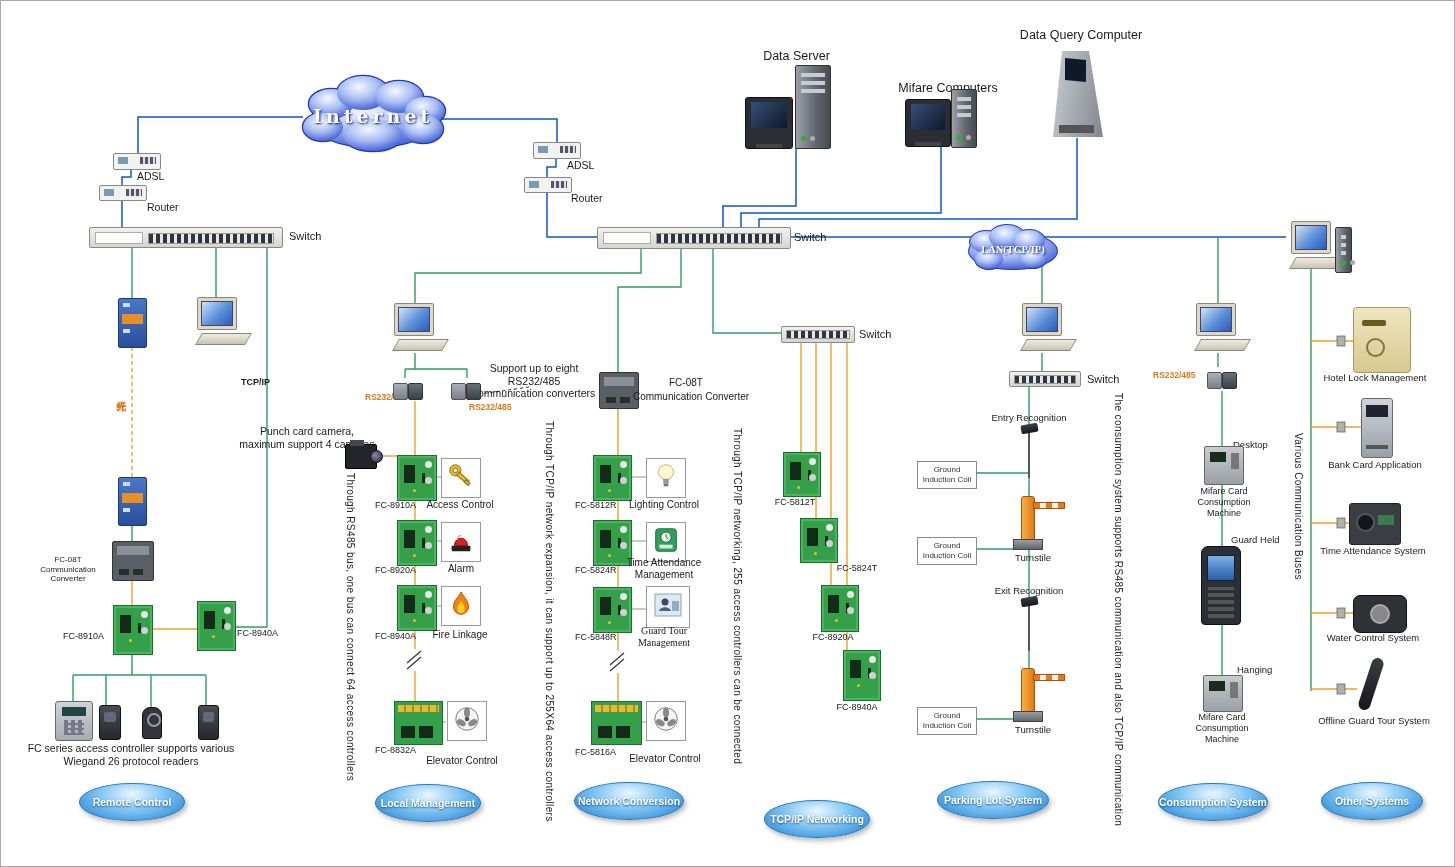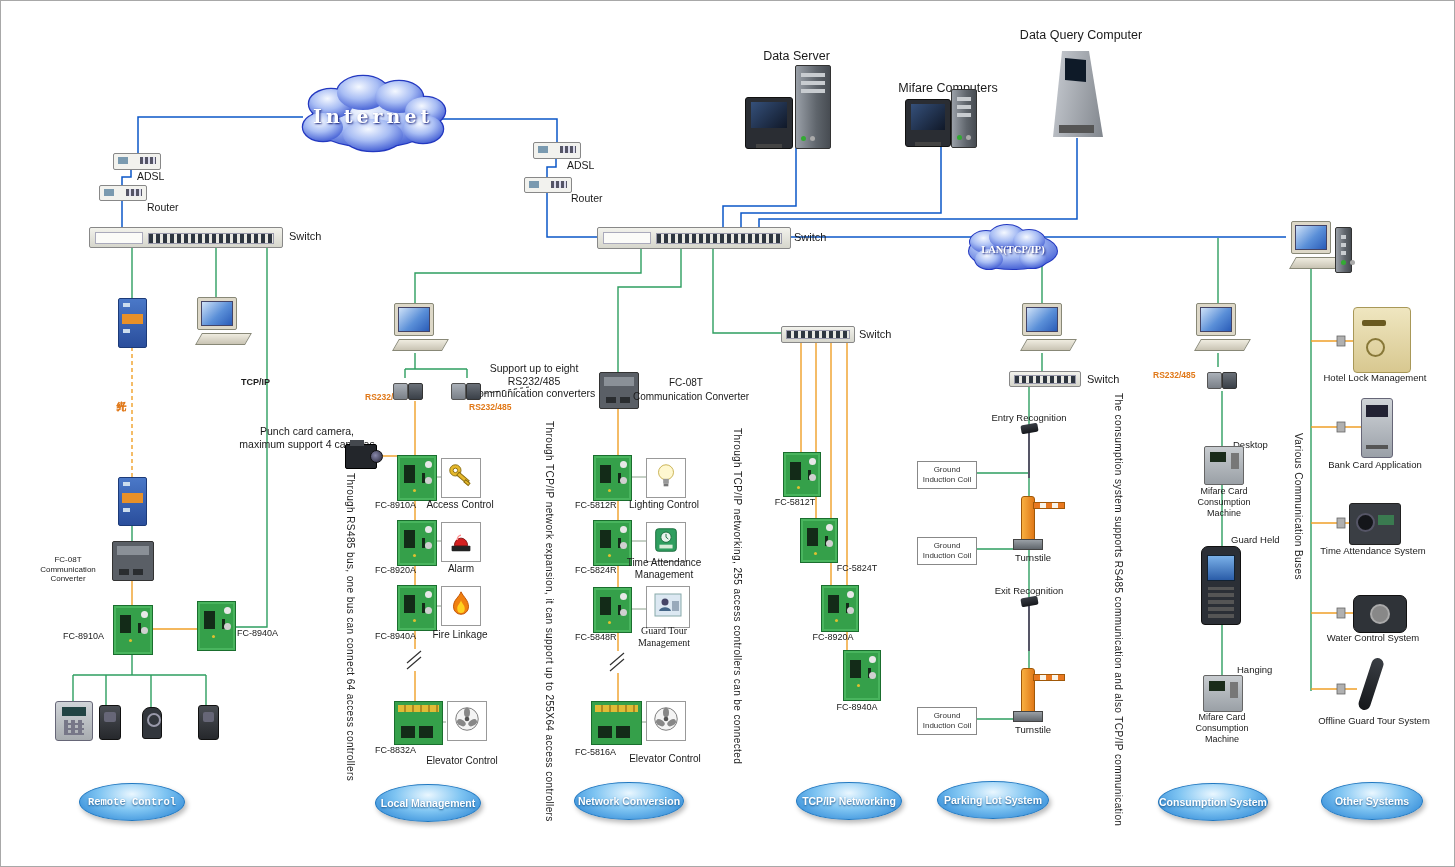--- a/index.html
+++ b/index.html
@@ -247,21 +247,23 @@
   <div class="lbl c" style="left:26px;top:554px;width:82px;font-size:8px;">FC-08T
 Communication Converter</div>
   <div class="dev board" style="left:112px;top:604px;width:38px;height:48px;"></div>
   <div class="lbl" style="left:62px;top:630px;width:46px;font-size:9px;">FC-8910A</div>
   <div class="dev board" style="left:196px;top:600px;width:37px;height:48px;"></div>
   <div class="lbl" style="left:236px;top:627px;width:46px;font-size:9px;">FC-8940A</div>
   <div class="dev rk" style="left:54px;top:700px;width:36px;height:38px;"></div>
   <div class="dev rdark" style="left:98px;top:704px;width:20px;height:33px;"></div>
   <div class="dev rdark2" style="left:141px;top:706px;width:18px;height:30px;"></div>
   <div class="dev rdark" style="left:197px;top:704px;width:19px;height:33px;"></div>
-  <div class="oval" style="left:78px;top:782px;width:104px;height:36px;font-family:Liberation Mono, monospace;">Remote Control</div>
+  <div class="lbl c" style="left:15px;top:741px;width:230px;font-size:10.5px;">FC series access controller supports various
+Wiegand 26 protocol readers</div>
+  <div class="oval" style="left:78px;top:782px;width:104px;height:36px;">Remote Control</div>
 
   <div class="dev pc" style="left:387px;top:302px;">
     <div class="mon">
         <div class="scr"></div>
       </div>
     <div class="kb"></div>
   </div>
   <div class="lbl c" style="left:466px;top:361px;width:134px;font-size:10.5px;">Support up to eight RS232/485
 communication converters</div>
   <div class="lbl orange" style="left:364px;top:391px;width:46px;font-size:8.5px;">RS232/485</div>
@@ -388,21 +390,21 @@
   <div class="lbl" style="left:858px;top:327px;width:44px;font-size:11px;">Switch</div>
   <div class="dev board" style="left:782px;top:451px;width:36px;height:43px;"></div>
   <div class="lbl c" style="left:768px;top:496px;width:52px;font-size:9px;">FC-5812T</div>
   <div class="dev board" style="left:799px;top:517px;width:36px;height:43px;"></div>
   <div class="lbl c" style="left:786px;top:562px;width:52px;font-size:9px;margin-left:44px;">FC-5824T</div>
   <div class="dev board" style="left:820px;top:584px;width:36px;height:45px;"></div>
   <div class="lbl c" style="left:806px;top:631px;width:52px;font-size:9px;">FC-8920A</div>
   <div class="dev board" style="left:842px;top:649px;width:36px;height:49px;"></div>
   <div class="lbl c" style="left:830px;top:701px;width:52px;font-size:9px;">FC-8940A</div>
   <div class="vnote" style="left:731px;top:427px;">Through TCP/IP networking, 255 access controllers can be connected</div>
-  <div class="oval" style="left:763px;top:781px;width:104px;height:36px;margin-left:32px;">TCP/IP Networking</div>
+  <div class="oval" style="left:763px;top:799px;width:104px;height:36px;">TCP/IP Networking</div>
 
   <div class="dev pc" style="left:1015px;top:302px;">
     <div class="mon">
         <div class="scr"></div>
       </div>
     <div class="kb"></div>
   </div>
   <div class="dev switch-sm" style="left:1008px;top:370px;width:70px;height:14px;"></div>
   <div class="lbl" style="left:1086px;top:372px;width:44px;font-size:11px;">Switch</div>
   <div class="lbl c" style="left:984px;top:411px;width:88px;font-size:9.5px;">Entry Recognition</div>

